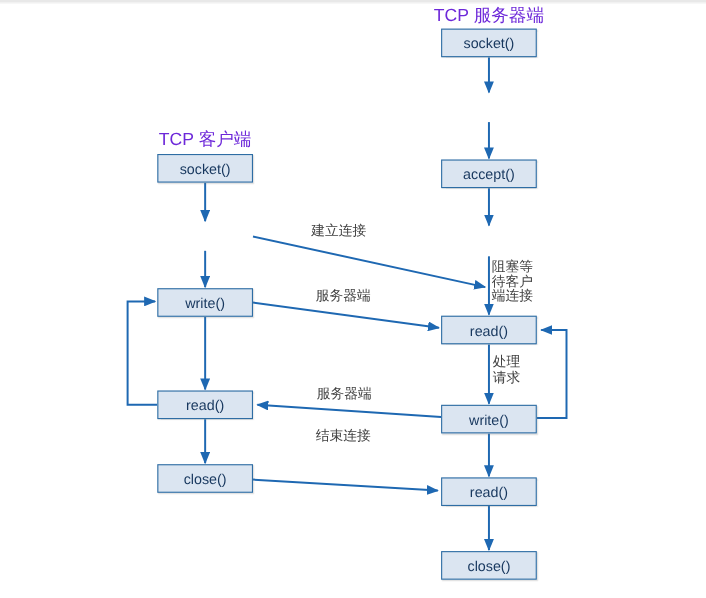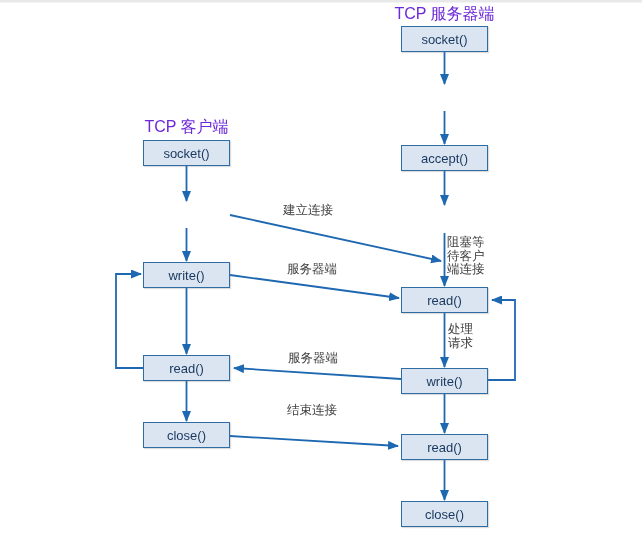--- a/index.html
+++ b/index.html
@@ -87,20 +87,20 @@
   <div class="node" style="left:401px;top:501px">close()</div>
 
   <div class="node" style="left:143px;top:140px">socket()</div>
   <div class="node" style="left:143px;top:262px">write()</div>
   <div class="node" style="left:143px;top:355px">read()</div>
   <div class="node" style="left:143px;top:422px">close()</div>
 
   <div class="edge-label" style="left:283px;top:204px">建立连接</div>
   <div class="edge-label" style="left:287px;top:263px">服务器端</div>
   <div class="edge-label" style="left:288px;top:352px">服务器端</div>
-  <div class="edge-label" style="left:287px;top:404px">结束连接</div>
+  <div class="edge-label" style="left:287px;top:390px">结束连接</div>
   <div class="edge-label" style="left:447px;top:236px">阻塞等
 待客户
 端连接</div>
   <div class="edge-label" style="left:448px;top:323px">处理
 请求</div>
 
 </div>
 
 </body></html>

